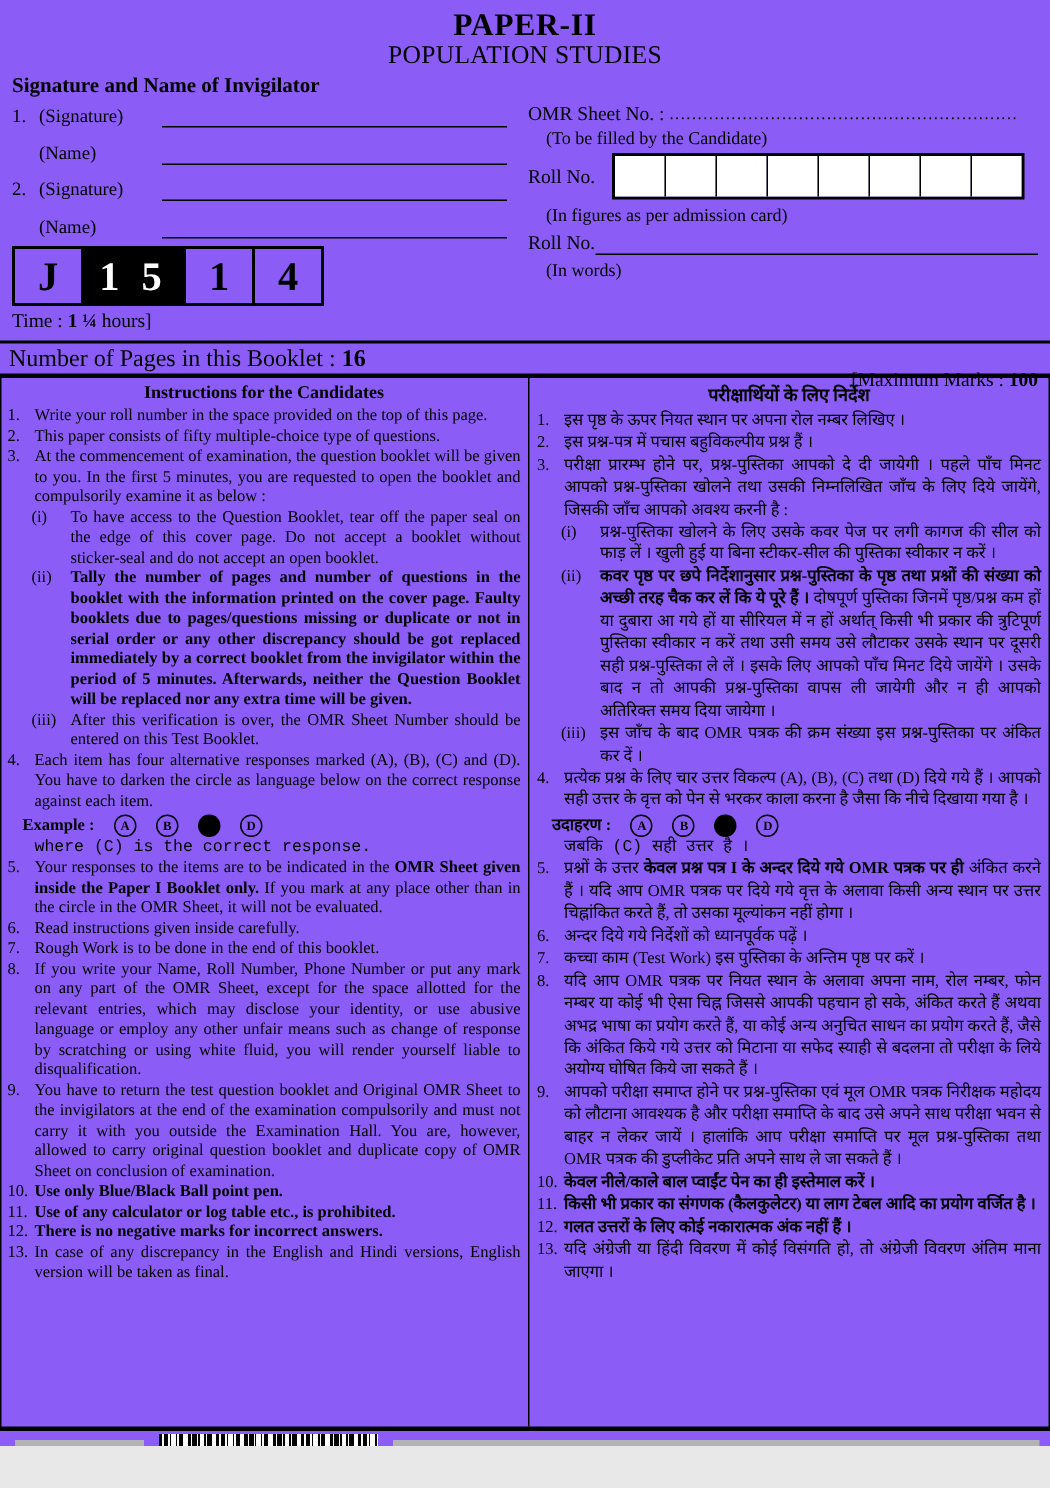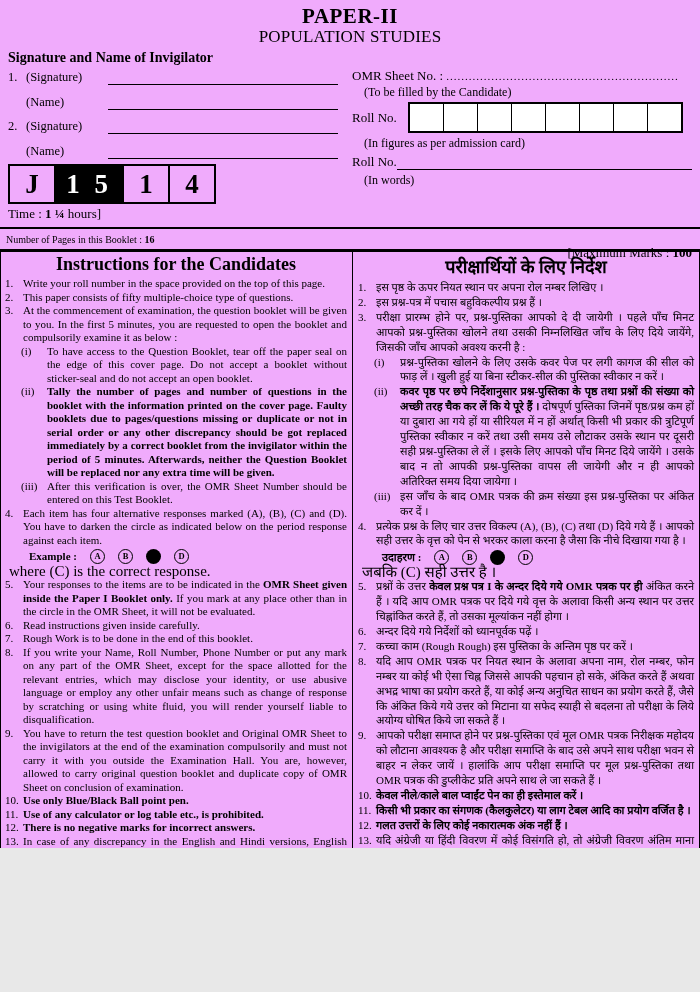--- a/index.html
+++ b/index.html
@@ -1,16 +1,16 @@
 <!DOCTYPE html>
 <html><head>
 <meta charset="utf-8">
 <style>
   html,body{margin:0;padding:0;background:#e8e8e8;}
-  .page{position:relative;width:700px;height:848px;background:#f0abfc;color:#000;
+  .page{position:relative;width:700px;height:964px;background:#8b5cf6;color:#000;
         font-family:"Liberation Serif",serif;margin:0 auto;overflow:hidden;}
   .bold{font-weight:bold;}
   
   .top{position:absolute;top:0;left:0;width:700px;height:252px;}
   .title1{position:absolute;top:4px;left:0;width:700px;text-align:center;
           font-size:21px;font-weight:bold;letter-spacing:.5px;}
   .title2{position:absolute;top:27px;left:0;width:700px;text-align:center;
           font-size:17px;font-weight:normal;letter-spacing:.2px;}
   .invig-head{position:absolute;top:50px;left:8px;font-size:14px;font-weight:bold;}
   .sigrow{position:absolute;left:8px;width:330px;display:flex;align-items:flex-end;font-size:12.5px;}
@@ -34,44 +34,44 @@
          font-size:27px;font-weight:bold;border-left:2px solid #000;padding:0 4px;
          font-family:"Liberation Serif",serif;}
   .ccell:first-child{border-left:none;}
   .ccell.inv{background:#000;color:#fff;min-width:58px;letter-spacing:4px;}
   .timerow{position:absolute;top:206px;left:0;width:700px;font-size:13px;}
   .timerow .t{position:absolute;left:8px;}
   .timerow .m{position:absolute;right:8px;margin-top:39px;}
   
   .bookrow{position:absolute;top:227px;left:0;width:700px;height:25px;
            border-top:2px solid #000;border-bottom:3px solid #000;display:flex;
-           font-size:10px;align-items:center;box-sizing:border-box;}
+           font-size:16px;align-items:flex-end;box-sizing:border-box;}
   .bookrow .cellL{width:352px;padding-left:6px;box-sizing:border-box;}
   .bookrow .cellR{flex:1;text-align:right;padding-right:8px;border-left:1.6px solid #000;
                   height:100%;display:flex;align-items:center;justify-content:flex-end;box-sizing:border-box;}
   
   .instr{position:absolute;top:252px;left:0;width:700px;height:702px;display:flex;
          border-bottom:3px solid #000;box-sizing:border-box;
          border-left:1px solid #000;border-right:1px solid #000;}
   .colL{width:352px;border-right:1.6px solid #000;box-sizing:border-box;padding:1px 5px 0 4px;}
   .colR{flex:1;box-sizing:border-box;padding:1px 5px 16px 5px;}
-  .ititle{text-align:center;font-weight:bold;font-size:18px;margin:1px 0 2px 0;}
+  .ititle{text-align:center;font-weight:bold;font-size:12px;margin:1px 0 2px 0;}
   .colL .item{display:flex;font-size:11px;line-height:13.5px;text-align:justify;}
   .colR .item{display:flex;font-size:11px;line-height:14.9px;text-align:justify;
               font-family:"Liberation Serif","DejaVu Sans",serif;}
   .item .num{flex:0 0 18px;}
   .item .body{flex:1;}
   .item.sub{margin-left:16px;}
   .item.sub .num{flex:0 0 26px;}
-  .example{margin-left:24px;display:flex;align-items:center;gap:13px;
+  .example{margin-left:10px;display:flex;align-items:center;gap:13px;
            font-size:11px;line-height:16px;margin-top:1px;}
   .circ{display:inline-flex;width:13px;height:13px;border:1.3px solid #000;border-radius:50%;
         align-items:center;justify-content:center;font-size:8.5px;font-weight:bold;}
   .dot{display:inline-block;width:15px;height:15px;background:#000;border-radius:50%;}
-  .exnote{margin-left:4px;font-size:15px;line-height:14px;}
+  .exnote{margin-left:18px;font-size:11px;line-height:14px;font-family:Liberation Mono, monospace;}
   
   .footer{position:absolute;top:956px;left:0;width:700px;height:36px;}
   .fbox{position:absolute;background:#b3b3b3;height:26px;top:4px;}
   .fcode{left:10px;width:86px;display:flex;align-items:center;justify-content:center;
          font-weight:bold;font-size:13px;}
   .fbar{position:absolute;left:106px;top:0;width:146px;height:35px;background:
     repeating-linear-gradient(90deg,#000 0 2px,#fff 2px 3px,#000 3px 6px,#fff 6px 7px,
     #000 7px 8px,#fff 8px 11px,#000 11px 12px,#fff 12px 13px,#000 13px 16px,#fff 16px 19px);}
   .fpage{left:262px;right:7px;}
   .fpage .pg{position:absolute;left:78px;top:4px;font-weight:bold;font-size:13.5px;}
@@ -176,21 +176,21 @@
           <div class="item sub">
             <span class="num">(ii)</span>
             <span class="body"><span class="bold">Tally the number of pages and number of questions in the booklet with the information printed on the cover page. Faulty booklets due to pages/questions missing or duplicate or not in serial order or any other discrepancy should be got replaced immediately by a correct booklet from the invigilator within the period of 5 minutes. Afterwards, neither the Question Booklet will be replaced nor any extra time will be given.</span></span>
           </div>
           <div class="item sub">
             <span class="num">(iii)</span>
             <span class="body"><span>After this verification is over, the OMR Sheet Number should be entered on this Test Booklet.</span></span>
           </div>
           <div class="item">
             <span class="num">4.</span>
-            <span class="body"><span>Each item has four alternative responses marked (A), (B), (C) and (D). You have to darken the circle as indicated below on the period response against each item.</span></span>
+            <span class="body"><span>Each item has four alternative responses marked (A), (B), (C) and (D). You have to darken the circle as language below on the correct response against each item.</span></span>
           </div>
           <div class="example">
             <span class="bold">Example :</span>
             <span class="circ">A</span>
             <span class="circ">B</span>
             <span class="dot"></span>
             <span class="circ">D</span>
           </div>
           <div class="exnote">where (C) is the correct response.</div>
           <div class="item">
@@ -273,21 +273,21 @@
           <div class="item">
             <span class="num">5.</span>
             <span class="body"><span>प्रश्नों के उत्तर </span><span class="bold">केवल प्रश्न पत्र I के अन्दर दिये गये OMR पत्रक पर ही</span><span> अंकित करने हैं । यदि आप OMR पत्रक पर दिये गये वृत्त के अलावा किसी अन्य स्थान पर उत्तर चिह्नांकित करते हैं, तो उसका मूल्यांकन नहीं होगा ।</span></span>
           </div>
           <div class="item">
             <span class="num">6.</span>
             <span class="body"><span>अन्दर दिये गये निर्देशों को ध्यानपूर्वक पढ़ें ।</span></span>
           </div>
           <div class="item">
             <span class="num">7.</span>
-            <span class="body"><span>कच्चा काम (Rough Rough) इस पुस्तिका के अन्तिम पृष्ठ पर करें ।</span></span>
+            <span class="body"><span>कच्चा काम (Test Work) इस पुस्तिका के अन्तिम पृष्ठ पर करें ।</span></span>
           </div>
           <div class="item">
             <span class="num">8.</span>
             <span class="body"><span>यदि आप OMR पत्रक पर नियत स्थान के अलावा अपना नाम, रोल नम्बर, फोन नम्बर या कोई भी ऐसा चिह्न जिससे आपकी पहचान हो सके, अंकित करते हैं अथवा अभद्र भाषा का प्रयोग करते हैं, या कोई अन्य अनुचित साधन का प्रयोग करते हैं, जैसे कि अंकित किये गये उत्तर को मिटाना या सफेद स्याही से बदलना तो परीक्षा के लिये अयोग्य घोषित किये जा सकते हैं ।</span></span>
           </div>
           <div class="item">
             <span class="num">9.</span>
             <span class="body"><span>आपको परीक्षा समाप्त होने पर प्रश्न-पुस्तिका एवं मूल OMR पत्रक निरीक्षक महोदय को लौटाना आवश्यक है और परीक्षा समाप्ति के बाद उसे अपने साथ परीक्षा भवन से बाहर न लेकर जायें । हालांकि आप परीक्षा समाप्ति पर मूल प्रश्न-पुस्तिका तथा OMR पत्रक की डुप्लीकेट प्रति अपने साथ ले जा सकते हैं ।</span></span>
           </div>
           <div class="item">

